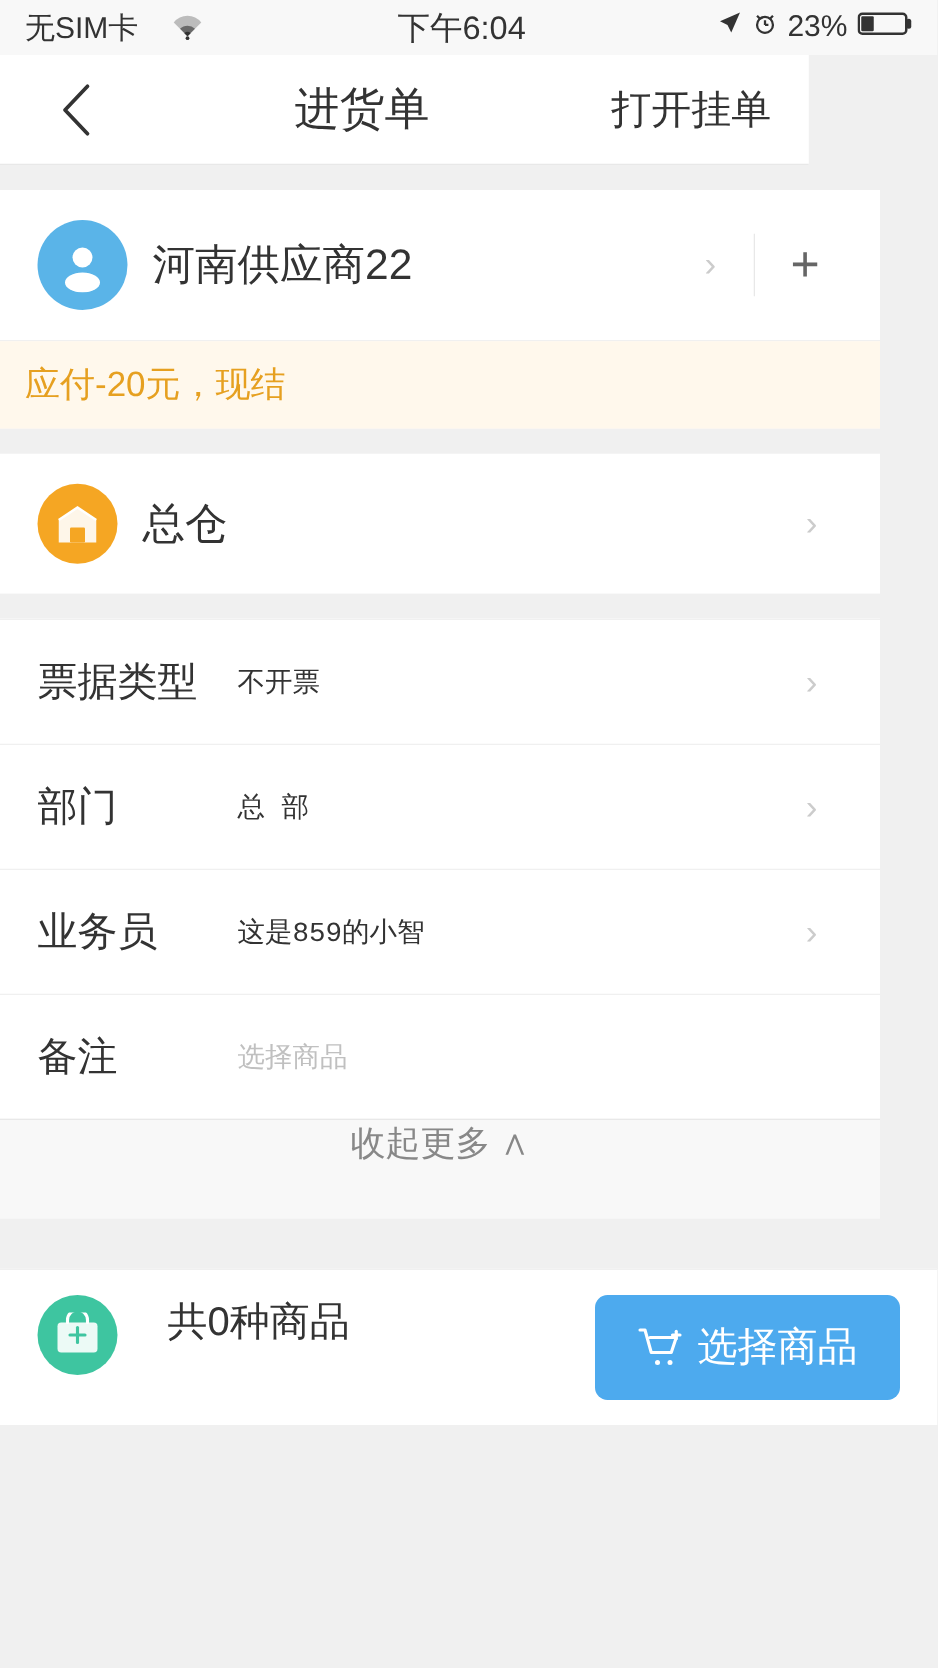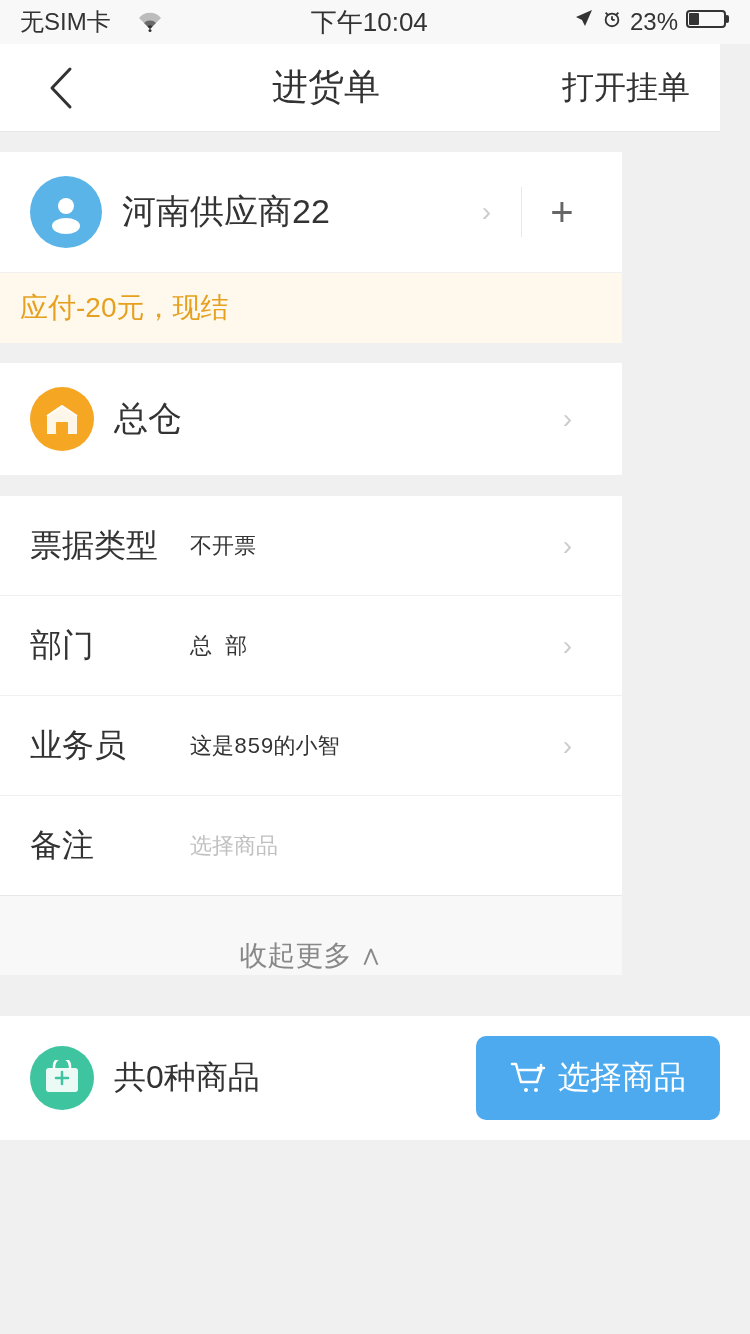--- a/index.html
+++ b/index.html
@@ -23,21 +23,21 @@
       padding: 0 20px;
       font-size: 24px;
       color: #333;
     }
     .status-left { display: flex; align-items: center; gap: 24px; }
     .status-center { font-size: 26px; font-weight: 500; }
     .status-right { display: flex; align-items: flex-start; gap: 8px; font-size: 24px; }
 
     
     .nav-bar {
-      width: 720px;
+      width: 647px;
       height: 88px;
       background: #fff;
       display: flex;
       align-items: center;
       justify-content: space-between;
       padding: 0 30px;
       border-bottom: 1px solid #e8e8e8;
     }
     .nav-back {
       width: 60px;
@@ -61,21 +61,21 @@
     
     .section-gap {
       width: 750px;
       height: 20px;
       background: #f0f0f0;
     }
 
     
     .card {
       background: #fff;
-      width: 622px;
+      width: 704px;
     }
 
     
     .supplier-row {
       display: flex;
       align-items: center;
       padding: 24px 30px;
       background: #fff;
       border-bottom: 1px solid #f0f0f0;
     }
@@ -174,40 +174,40 @@
       padding-left: 20px;
       font-family: Liberation Mono, monospace;
     }
     .form-value.placeholder {
       color: #c0c0c0;
     }
 
     
     .collapse-row {
       display: flex;
-      align-items: flex-end;
+      align-items: flex-start;
       justify-content: center;
       height: 80px;
       background: #f8f8f8;
       border-top: 1px solid #e8e8e8;
       cursor: pointer;
     }
     .collapse-text {
       font-size: 28px;
       color: #888;
     }
 
     
     .bottom-bar {
       display: flex;
-      align-items: center;
       padding: 20px 30px;
       background: #fff;
       border-top: 1px solid #f0f0f0;
       margin-top: 20px;
+      gap: 20px;
     }
     .product-count-icon {
       width: 64px;
       height: 64px;
       border-radius: 50%;
       background: #3ec5a0;
       display: flex;
       align-items: center;
       justify-content: center;
       margin-right: 20px;
@@ -245,21 +245,21 @@
 <div class="status-bar">
   <div class="status-left">
     <span>无SIM卡</span>
     <svg width="30" height="22" viewBox="0 0 30 22" fill="none">
       <path d="M15 18l2.5-2.5a3.5 3.5 0 00-5 0L15 18z" fill="#333"></path>
       <path d="M15 18L9 12a8.5 8.5 0 0112 0L15 18z" fill="#333" opacity="0.6"></path>
       <path d="M15 18L4 7a14 14 0 0122 0L15 18z" fill="#333" opacity="0.3"></path>
       <circle cx="15" cy="19.5" r="1.5" fill="#333"></circle>
     </svg>
   </div>
-  <div class="status-center">下午10:04</div>
+  <div class="status-center">下午6:04</div>
   <div class="status-right">
     <svg width="20" height="22" viewBox="0 0 20 22" fill="#333">
       <path d="M18 2L2 9l6 3 3 6 7-16z"></path>
     </svg>
     <svg width="20" height="22" viewBox="0 0 22 22" fill="#333">
       <circle cx="11" cy="12" r="7" stroke="#333" stroke-width="2" fill="none"></circle>
       <line x1="11" y1="8" x2="11" y2="12" stroke="#333" stroke-width="2"></line>
       <line x1="11" y1="12" x2="14" y2="12" stroke="#333" stroke-width="2"></line>
       <path d="M4 4l3 3M18 4l-3 3" stroke="#333" stroke-width="2"></path>
     </svg>

